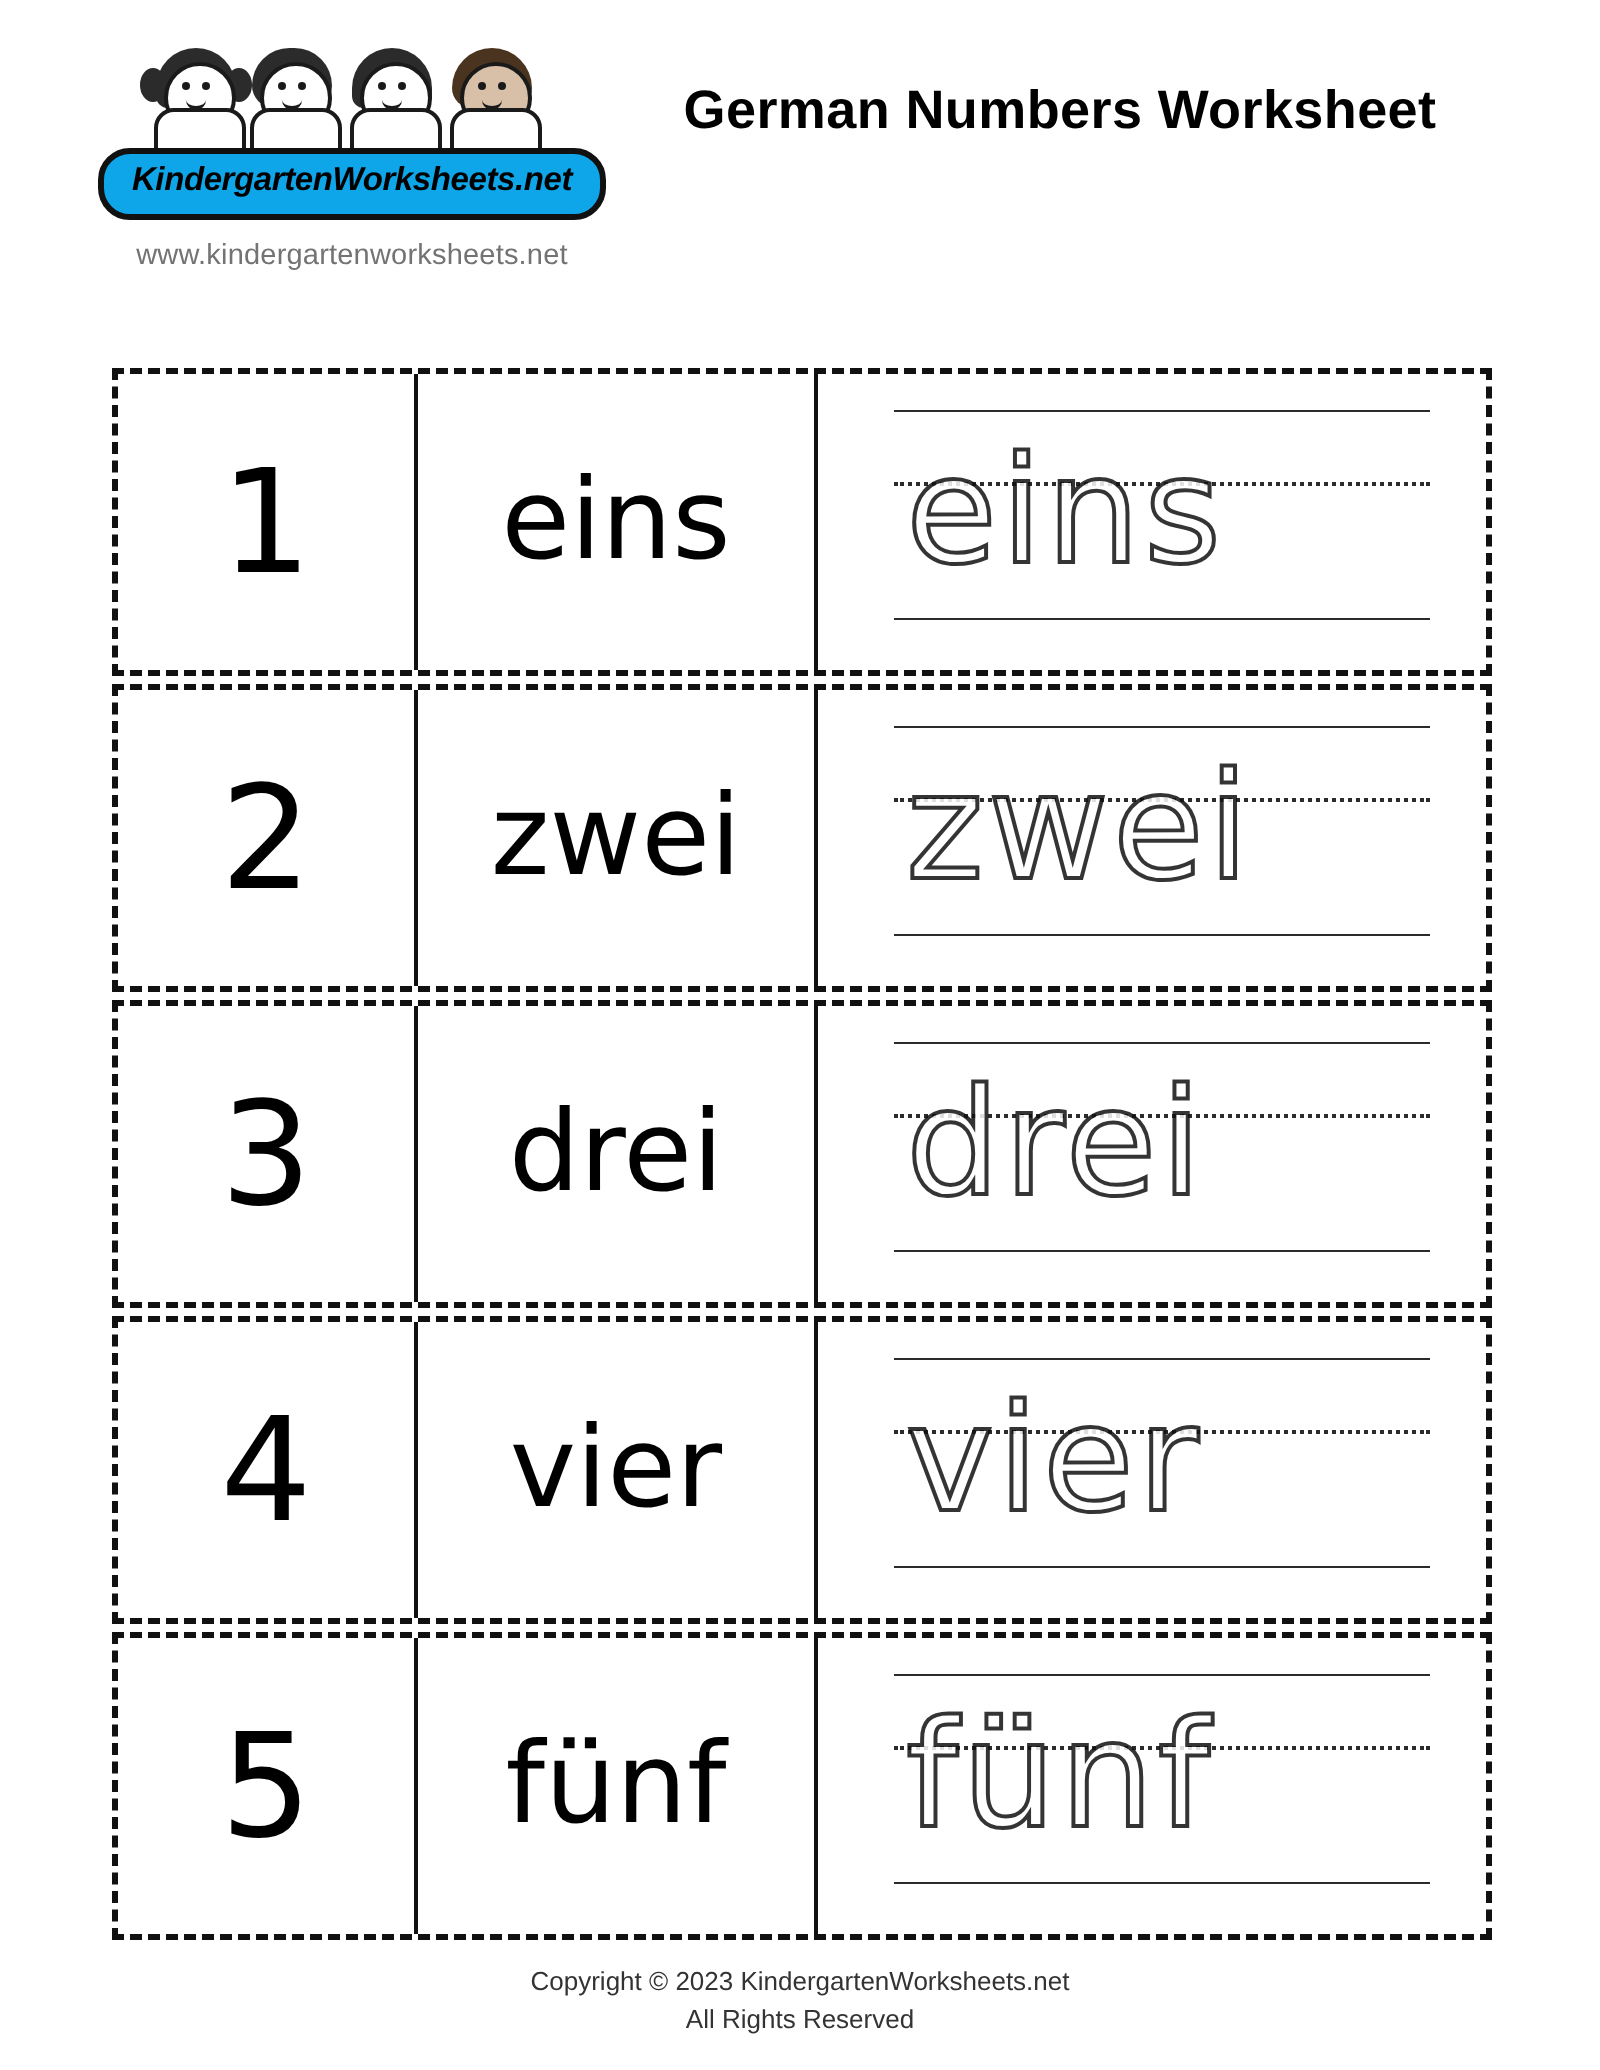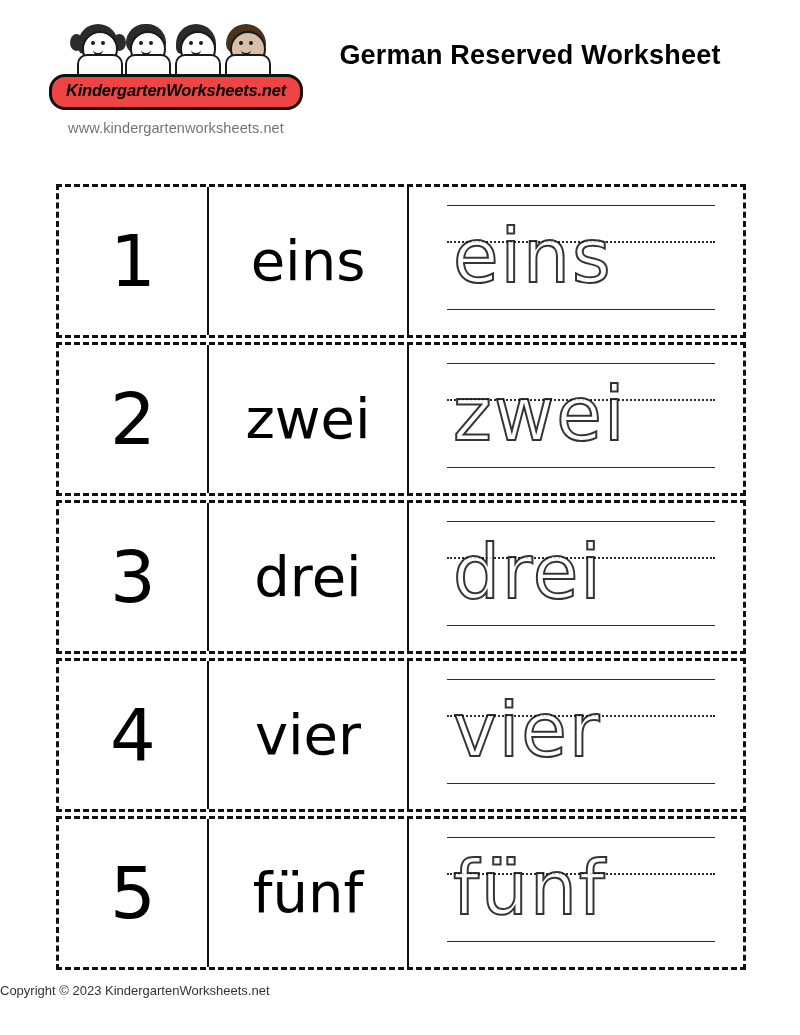--- a/index.html
+++ b/index.html
@@ -108,21 +108,21 @@
     border-radius: 50%;
   }
   .kid .pigtail.l { left: -2px; }
   .kid .pigtail.r { right: -2px; }
 
   .logo-banner {
     position: relative;
     margin: -6px auto 0;
     width: 248px;
     height: 30px;
-    background: #ef4444;
+    background: #0ea5e9;
     border: 3px solid #111111;
     border-radius: 16px;
     line-height: 26px;
     font-size: 16.5px;
     font-weight: bold;
     font-style: italic;
     letter-spacing: -0.2px;
     white-space: nowrap;
   }
   .logo-url {
@@ -230,20 +230,21 @@
     letter-spacing: 2px;
     opacity: 0.85;
   }
 
   
   .footer {
     position: absolute;
     left: 0;
     top: 982px;
     width: 800px;
+    text-align: center;
     font-size: 13px;
     color: #333333;
     line-height: 1.45;
   }
 </style>
 </head>
 <body>
 
 <div class="header">
 
@@ -281,21 +282,21 @@
           <div class="eye l"></div>
           <div class="eye r"></div>
           <div class="mouth"></div>
         <div class="body"></div>
       </div>
     </div>
     <div class="logo-banner">KindergartenWorksheets.net</div>
     <div class="logo-url">www.kindergartenworksheets.net</div>
   </div>
 
-  <div class="title">German Reserved Worksheet</div>
+  <div class="title">German Numbers Worksheet</div>
 
 </div>
 
 <div class="sheet">
 
   <div class="row">
     <div class="cell-num">
       <span class="num-text">1</span>
     </div>
     <div class="cell-word">
@@ -366,13 +367,14 @@
       <div class="guide mid"></div>
       <div class="guide base"></div>
       <div class="trace-text">fünf</div>
     </div>
   </div>
 
 </div>
 
 <div class="footer">
   <div>Copyright © 2023 KindergartenWorksheets.net</div>
+  <div>All Rights Reserved</div>
 </div>
 
 </body></html>

